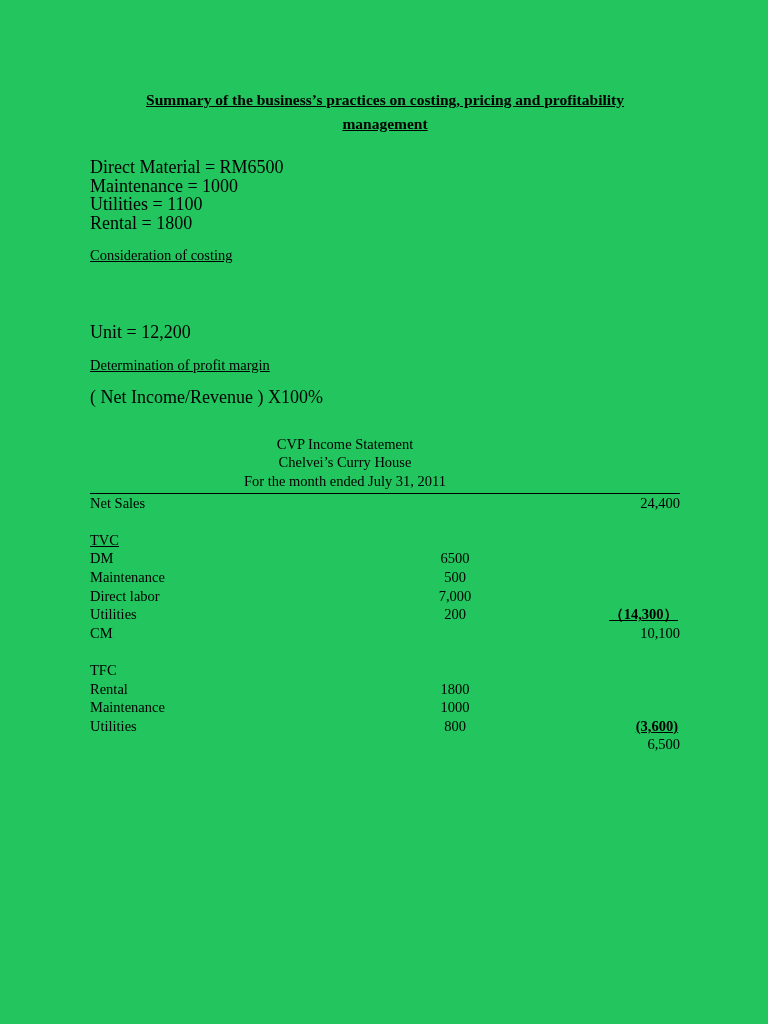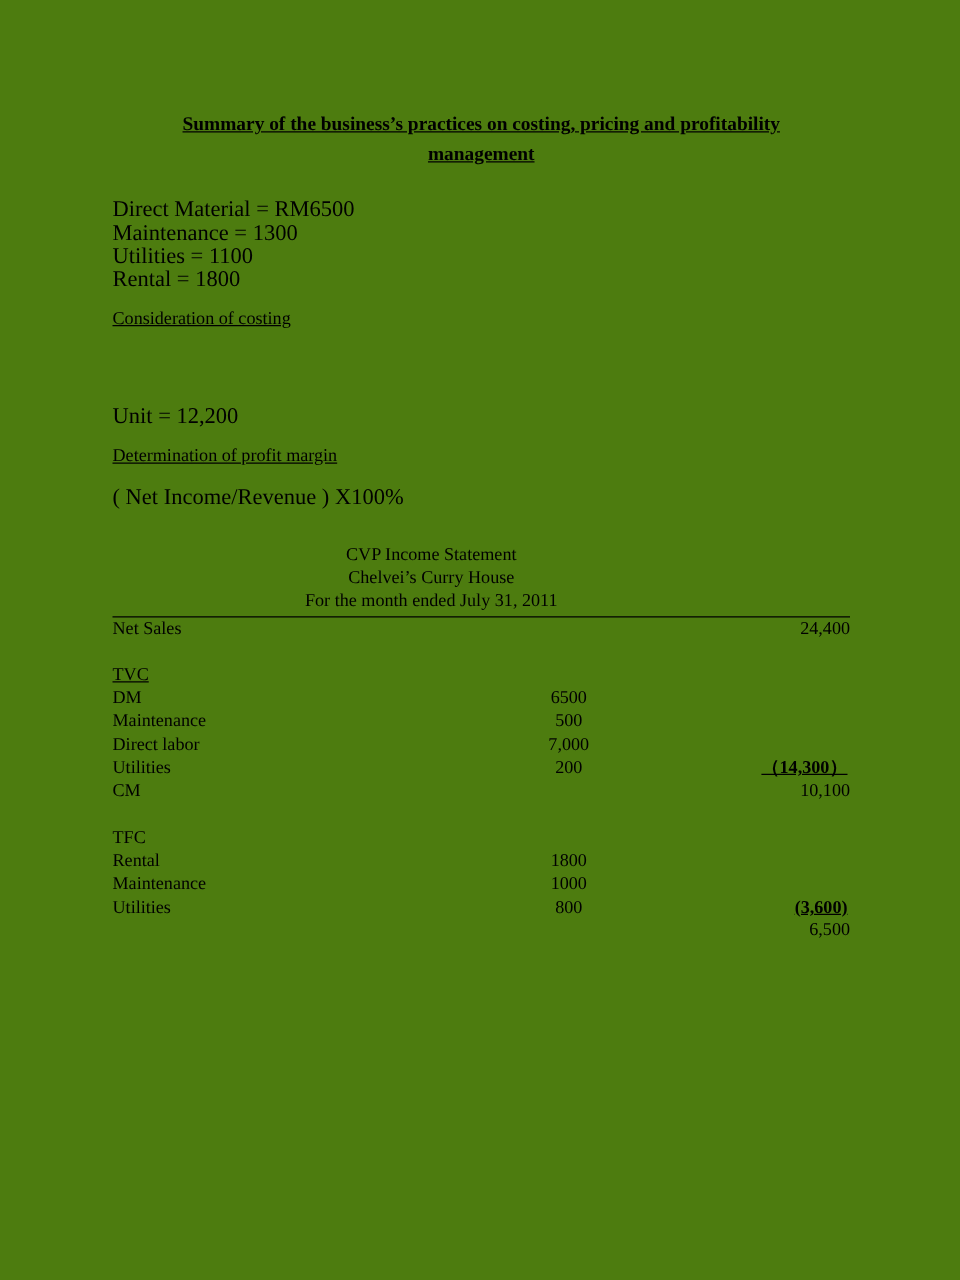--- a/index.html
+++ b/index.html
@@ -13,21 +13,21 @@
     font-family: "Liberation Serif", serif;
     color: #000000;
     position: relative;
     overflow: hidden;
   }
   .page {
     position: absolute;
     left: 0; top: 0;
     width: 768px;
     height: 1024px;
-    background: #4d7c0f;
+    background: #22c55e;
   }
   .content {
     position: absolute;
     left: 90px;
     top: 88px;
     width: 590px;
   }
   .doc-title {
     text-align: center;
     font-weight: bold;
@@ -106,21 +106,21 @@
   <div class="content">
 
     <div class="doc-title">
       <span class="title-line1">Summary of the business’s practices on costing, pricing and profitability</span>
       <span class="title-line2">management</span>
     </div>
 
     <div class="spacer-md"></div>
 
     <div class="line">Direct Material = RM6500</div>
-    <div class="line">Maintenance = 1300</div>
+    <div class="line">Maintenance = 1000</div>
     <div class="line">Utilities = 1100</div>
     <div class="line">Rental = 1800</div>
 
     <div class="spacer-sm"></div>
 
     <div><span class="heading-ul">Consideration of costing</span></div>
 
     <div class="spacer-sm"></div>
 
 

